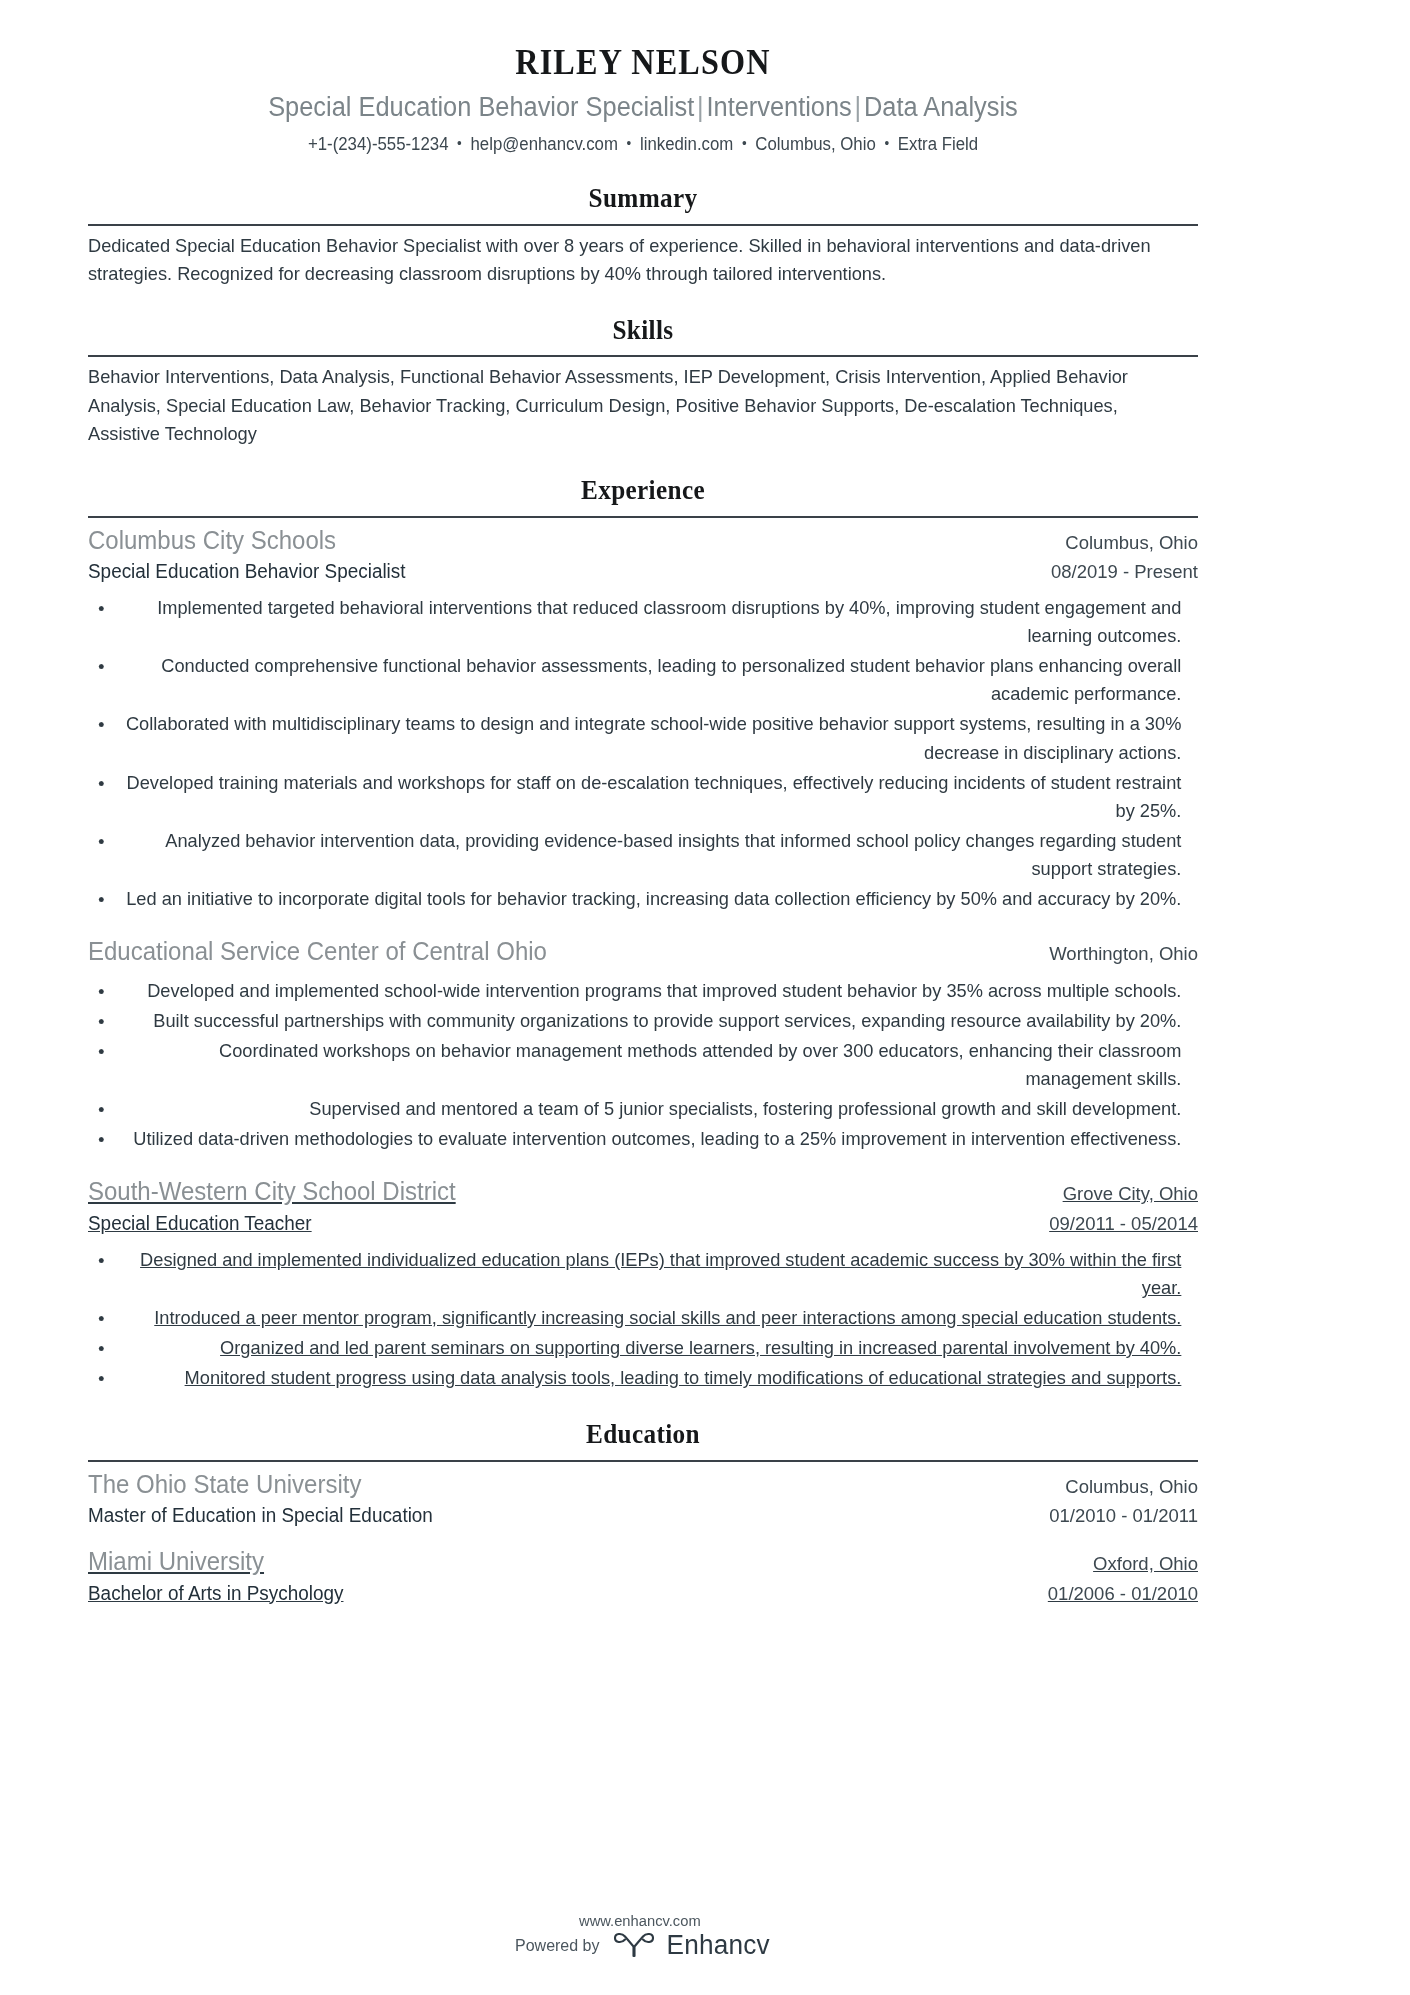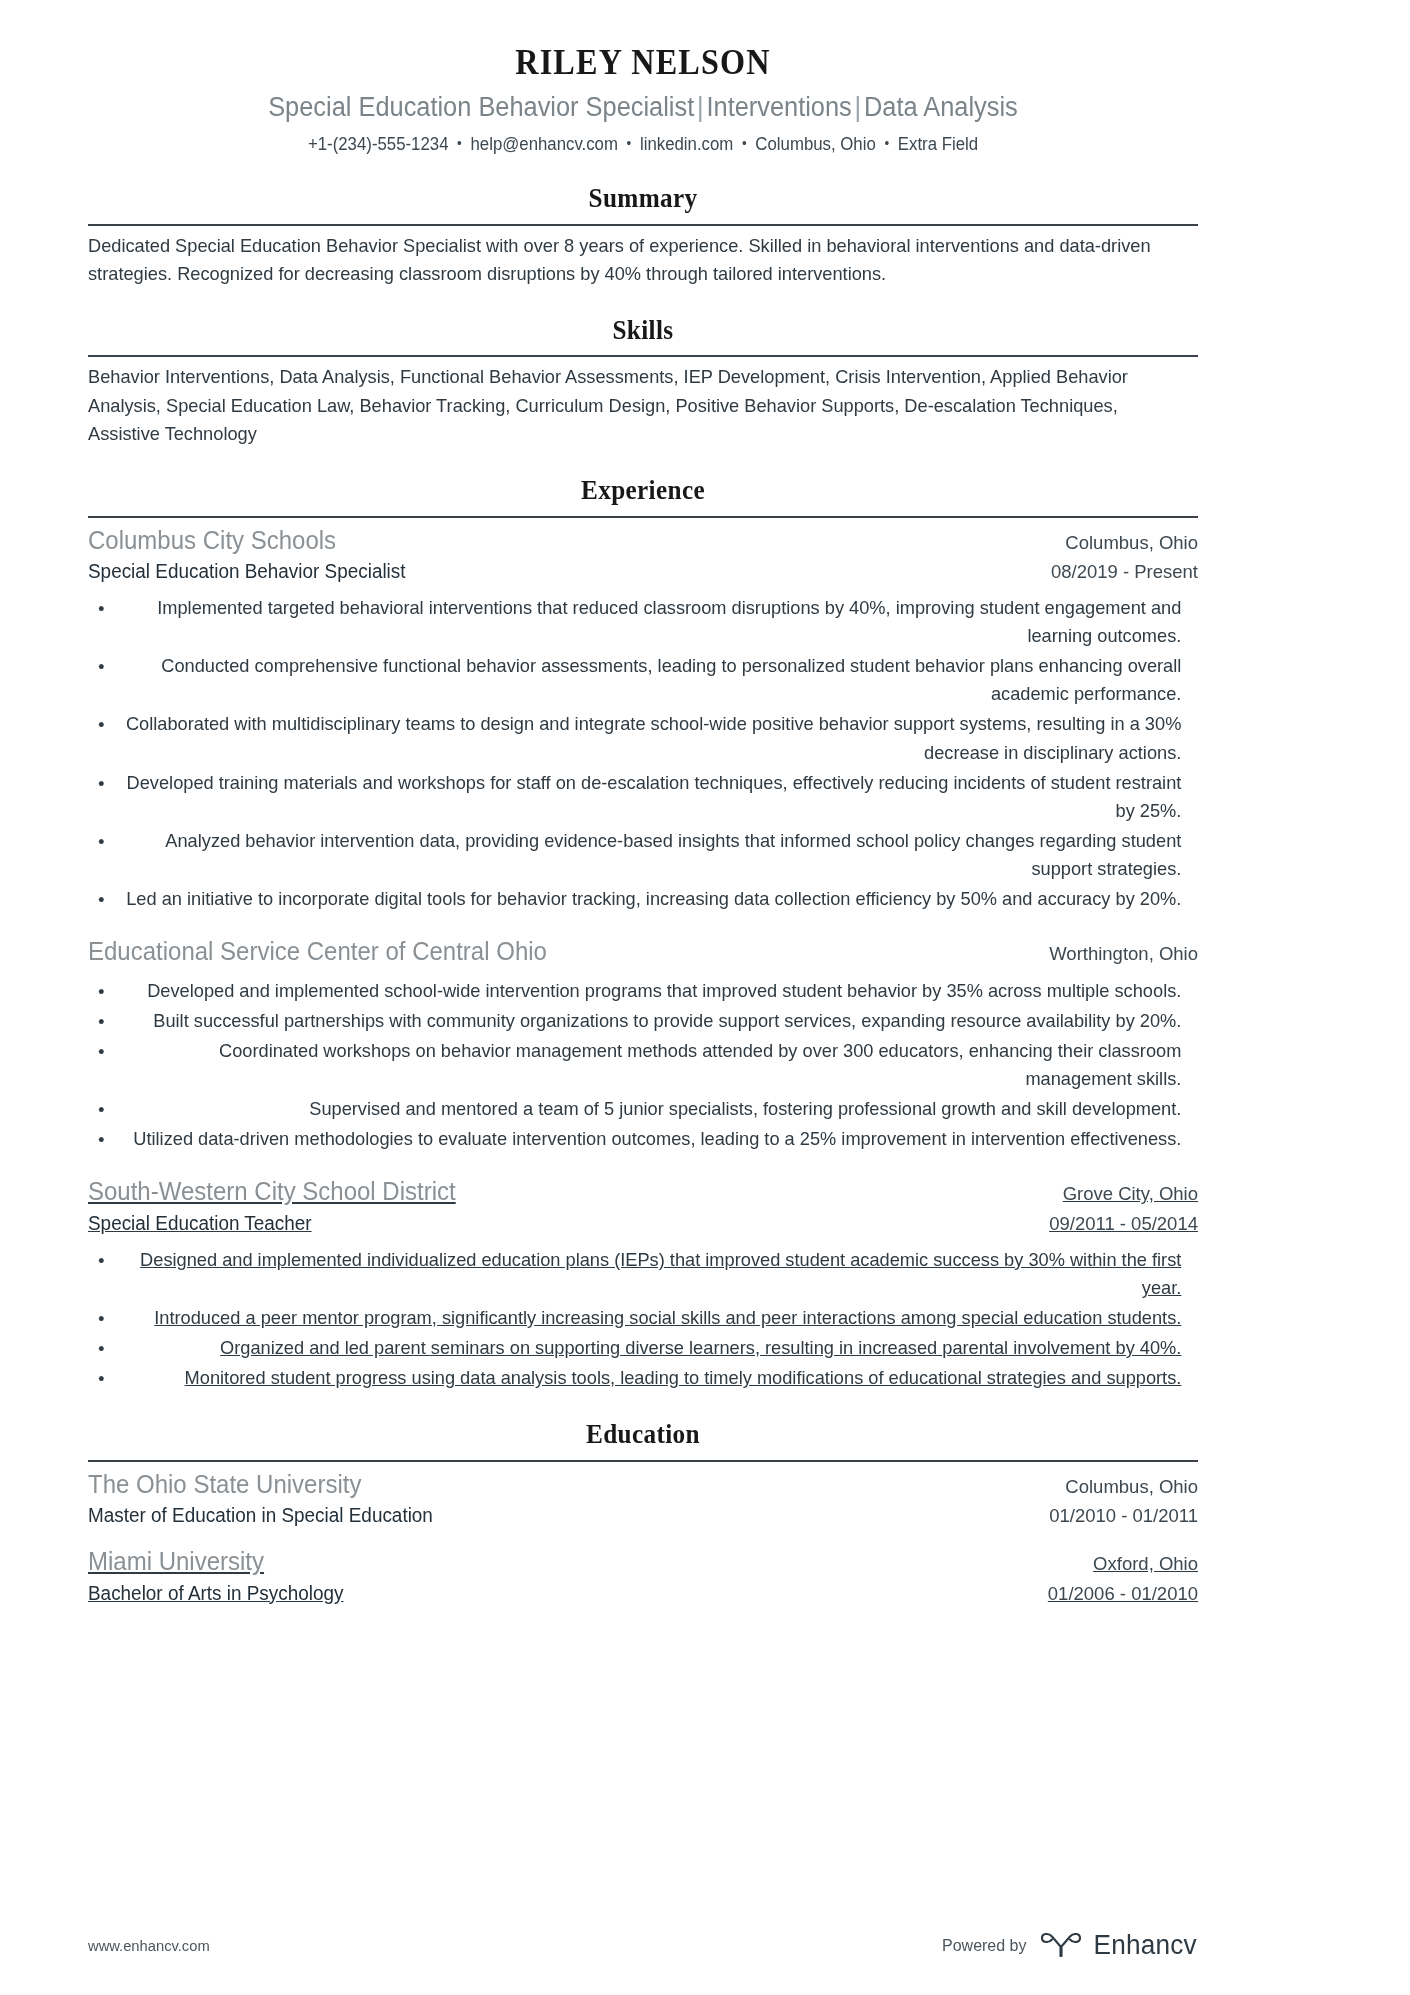--- a/index.html
+++ b/index.html
@@ -182,20 +182,21 @@
   .footer {
     position: absolute;
     left: 0;
     right: 0;
     bottom: 34px;
     width: 1110px;
     margin: 0 auto;
     display: flex;
     align-items: center;
     justify-content: space-between;
+    flex-direction: column;
   }
 
   .footer-url {
     font-size: 15.5px;
     color: #4b565e;
     transform: scaleX(0.95);
     transform-origin: left center;
   }
 
   .footer-right {

